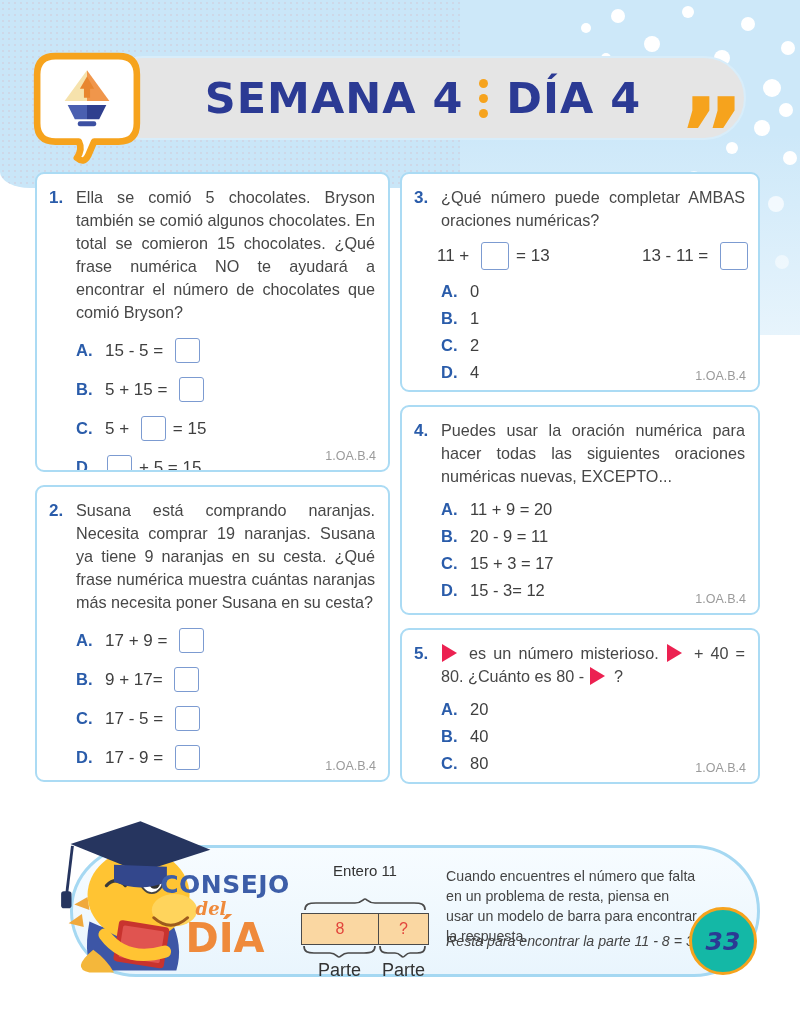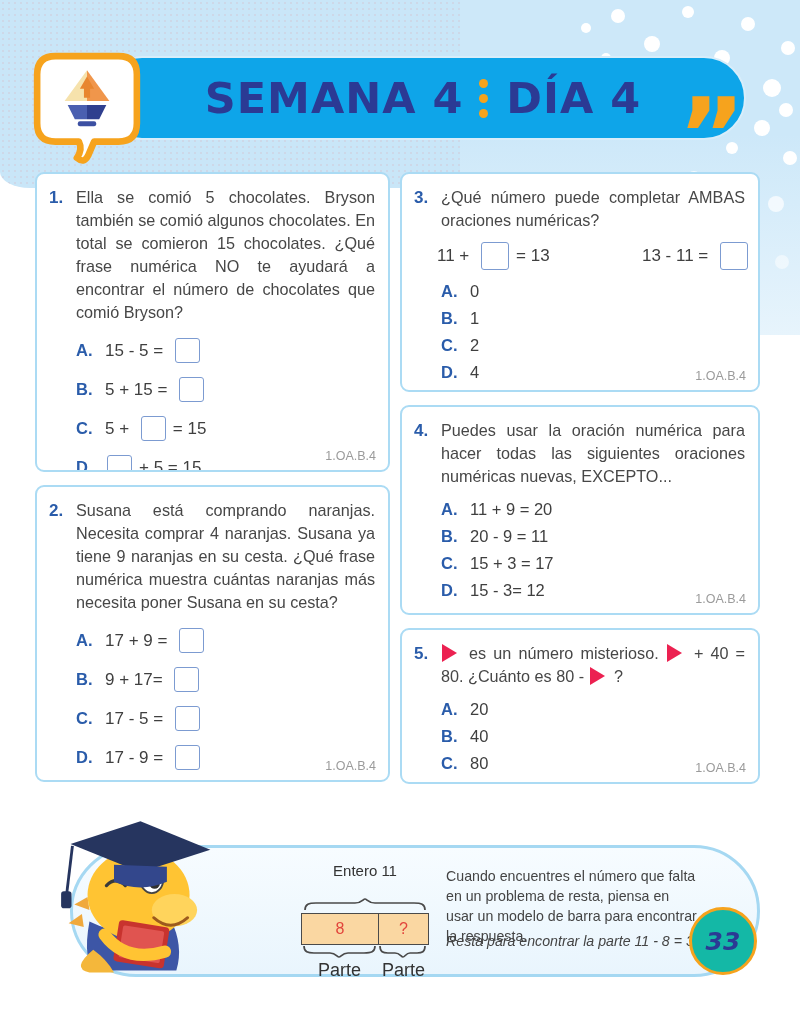--- a/index.html
+++ b/index.html
@@ -10,21 +10,21 @@
   
   .band{position:absolute;top:0;left:0;width:800px;height:188px;background:#C9E6F8;
         background-image:radial-gradient(rgba(233,125,125,.13) 1px,transparent 1.5px);
         background-size:6px 6px;border-bottom-left-radius:30px 16px}
   .blob{position:absolute;top:0;right:0;width:340px;height:335px;
         background:linear-gradient(180deg,#CDE8F9 40%,#E7F4FC 100%);
         border-bottom-left-radius:170px 140px}
   .dot{position:absolute;border-radius:50%;background:#fff}
 
   
-  .head-pill{position:absolute;left:100px;top:56px;width:646px;height:84px;background:#0ea5e9;
+  .head-pill{position:absolute;left:100px;top:56px;width:646px;height:84px;background:#e5e5e5;
              border:2px solid #D8EDFA;border-radius:42px;display:flex;align-items:center;justify-content:center}
   .title{font-family:"DejaVu Sans",sans-serif;font-weight:bold;font-size:43px;color:#2B3A94;
          letter-spacing:1px;display:flex;align-items:center}
   .sep{display:flex;flex-direction:column;gap:6px;margin:0 18px 0 16px}
   .sep i{width:9px;height:9px;border-radius:50%;background:#F6A31D}
   .bubble-wrap{position:absolute;left:31px;top:50px;width:112px;height:116px}
   .quote{position:absolute;left:678px;top:88px;font-family:"DejaVu Sans",sans-serif;font-weight:bold;
          font-size:102px;line-height:96px;color:#F6A31D}
 
   
@@ -181,21 +181,21 @@
                 </div>
               </div>
             </div>
           </div>
           <span class="standard">1.OA.B.4</span>
         </section>
         <section class="panel" style="height: 297px;">
           <div class="q-row">
             <span class="q-num">2.</span>
             <div class="q-body">
-              <p class="q-text">Susana está comprando naranjas. Necesita comprar 4 naranjas. Susana ya tiene 9 naranjas en su cesta. ¿Qué frase numérica muestra cuántas naranjas más necesita poner Susana en su cesta?</p>
+              <p class="q-text">Susana está comprando naranjas. Necesita comprar 19 naranjas. Susana ya tiene 9 naranjas en su cesta. ¿Qué frase numérica muestra cuántas naranjas más necesita poner Susana en su cesta?</p>
               <div class="options">
                 <div class="opt">
                   <span class="opt-label">A.</span>
                   <span class="expr">
                     <span>17 + 9 = </span>
                     <span class="ans-box"></span>
                   </span>
                 </div>
                 <div class="opt">
                   <span class="opt-label">B.</span>
@@ -362,20 +362,25 @@
     <path d="M92 58 V76 Q120 88 148 76 V60 Z" fill="#33478C"></path>
     <line x1="48" y1="38" x2="42" y2="88" stroke="#26355F" stroke-width="3"></line>
     <rect x="36" y="86" width="11" height="18" rx="3" fill="#26355F"></rect>
     <g transform="rotate(9 120 142)">
       <rect x="94" y="120" width="54" height="44" rx="4" fill="#C8332E"></rect>
       <rect x="99" y="125" width="44" height="34" rx="2" fill="#E05450"></rect>
     </g>
     <path d="M82 132 Q104 162 146 150" fill="none" stroke="#FFC433" stroke-width="13" stroke-linecap="round"></path>
   </svg>
 
+  <div class="tip-badge">
+    <div class="tb1">CONSEJO</div>
+    <div class="tb2">del</div>
+    <div class="tb3">DÍA</div>
+  </div>
 
   <div class="bar-model">
     <div class="bm-title">Entero 11</div>
     <svg width="126" height="12" viewBox="0 0 126 12">
       <path d="M3 12 C3 6 7 5 14 5 L53 5 C60 5 61 1 63 1 C65 1 66 5 73 5 L112 5 C119 5 123 6 123 12" fill="none" stroke="#4A4A4A" stroke-width="1.7"></path>
     </svg>
     <div class="bm-bar">
       <div class="bm-cell left">8</div>
       <div class="bm-cell right">?</div>
     </div>

